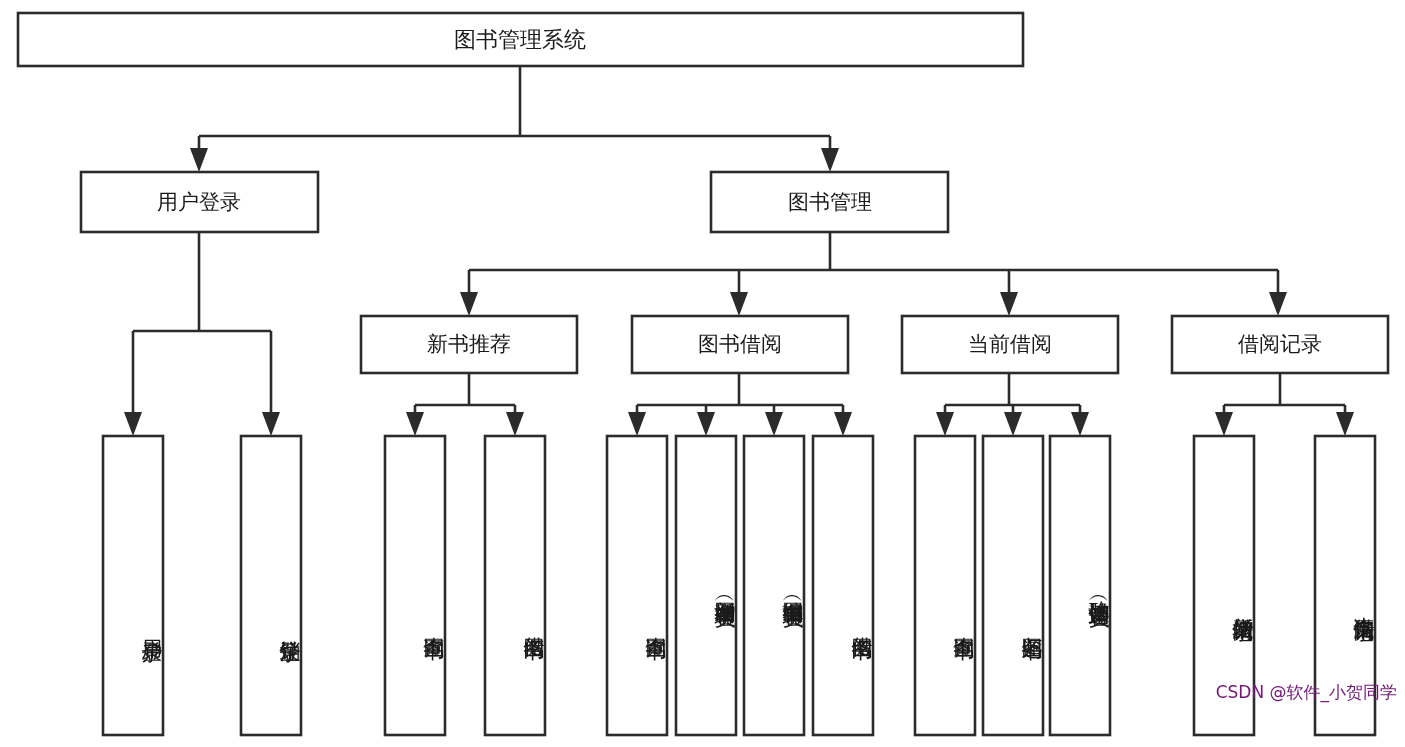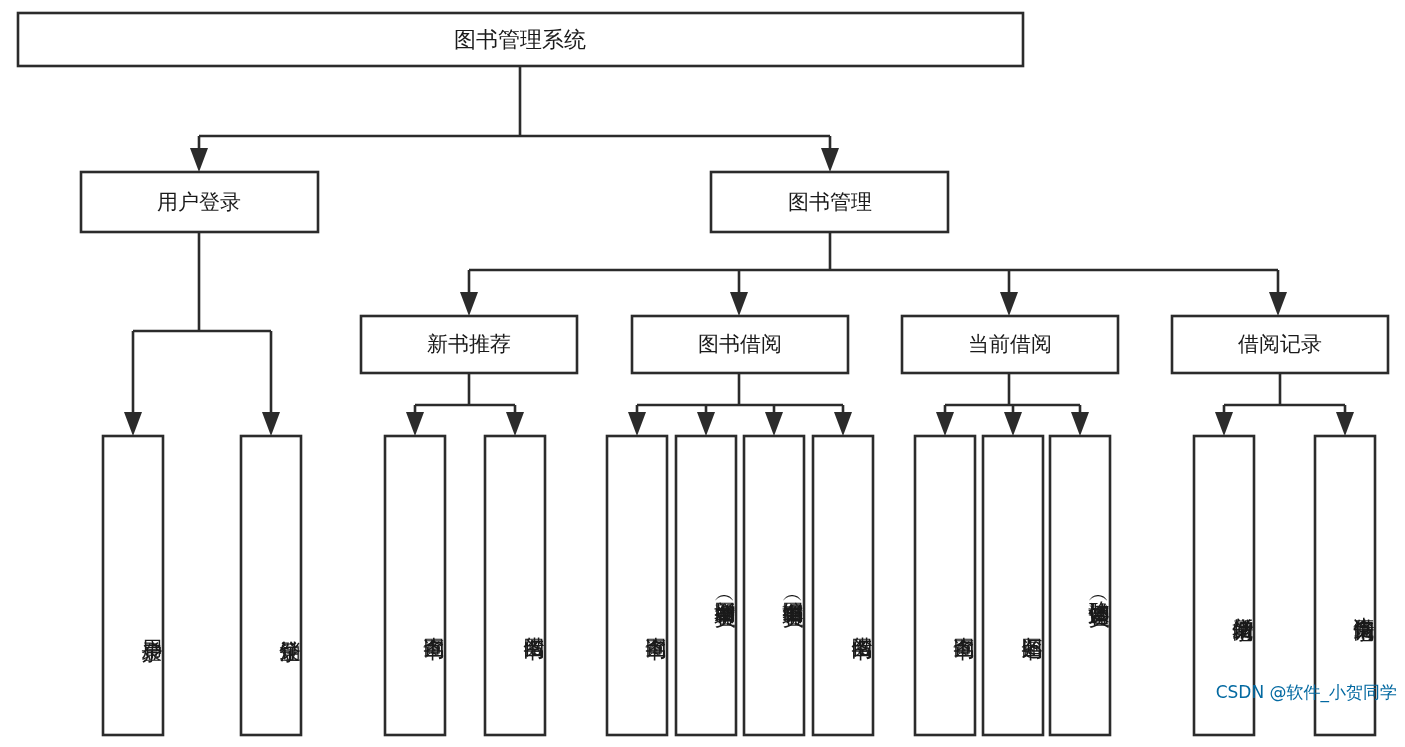--- a/index.html
+++ b/index.html
@@ -71,21 +71,21 @@
     align-items: flex-start;
     justify-content: center;
     pointer-events: none;
   }
   #watermark {
     position: absolute;
     right: 8px;
     bottom: 4px;
     font-family: "DejaVu Sans", "Liberation Sans", sans-serif;
     font-size: 17px;
-    color: #0369a1;
+    color: #701a75;
     white-space: nowrap;
     user-select: none;
   }
 </style>
 </head>
 <body>
 
 <div id="diagram-root">
 
   <svg id="tree-svg" viewBox="0 0 1405 747">

